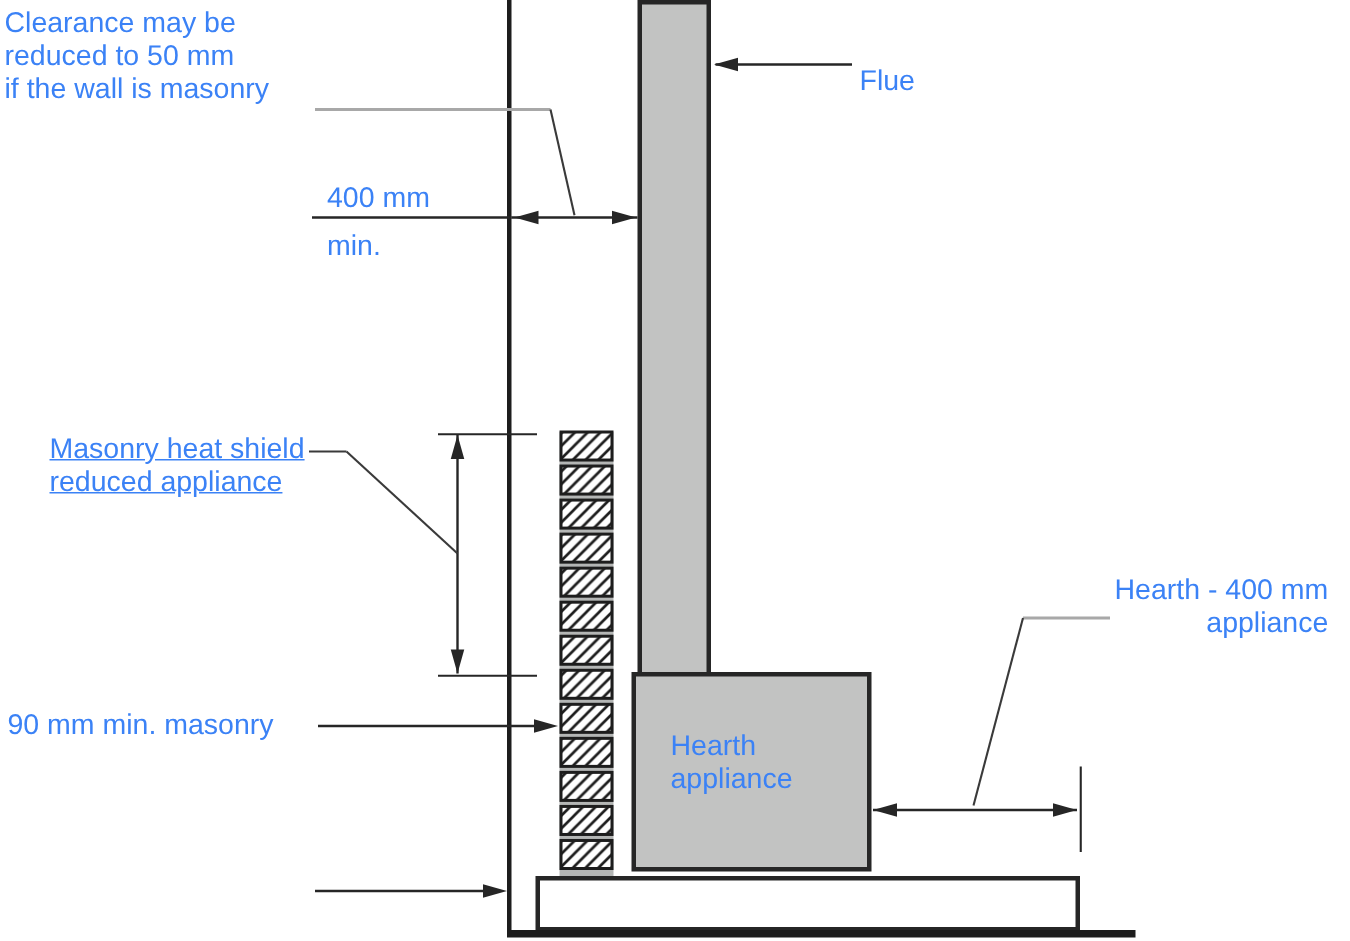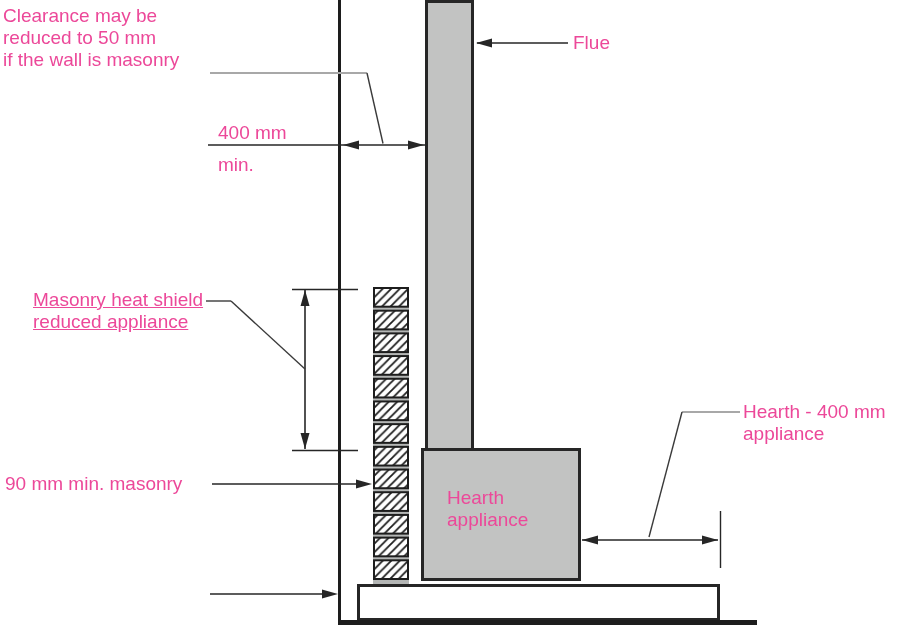--- a/index.html
+++ b/index.html
@@ -2,21 +2,21 @@
 <html><head>
 <meta charset="utf-8">
 <style>
   html,body{margin:0;padding:0;background:#ffffff;}
   .stage{
     position:relative;width:900px;height:627px;background:#ffffff;overflow:hidden;
     font-family:"Liberation Sans", sans-serif;
   }
   .stage svg{position:absolute;left:0;top:0;}
   .label{
-    position:absolute;color:#ec4899;font-size:19px;line-height:22px;
+    position:absolute;color:#3b82f6;font-size:19px;line-height:22px;
     white-space:nowrap;
   }
 </style>
 </head>
 <body>
 
 <div class="stage">
 
   <svg width="900" height="627" viewBox="0 0 900 627">
     <defs>
@@ -89,35 +89,35 @@
 
   <div class="label" style="left:3px;top:5px;">
     <div>Clearance may be</div>
     <div>reduced to 50 mm</div>
     <div>if the wall is masonry</div>
   </div>
 
   <div class="label" style="left:218px;top:122px;">400 mm</div>
   <div class="label" style="left:218px;top:154px;">min.</div>
 
-  <div class="label" style="left:573px;top:32px;">Flue</div>
+  <div class="label" style="left:573px;top:44px;">Flue</div>
 
   <div class="label" style="left:33px;top:289px;text-decoration:underline;">
     <div>Masonry heat shield</div>
     <div>reduced appliance</div>
   </div>
 
   <div class="label" style="left:5px;top:473px;">
     <div>90 mm min. masonry</div>
   </div>
 
 
   <div class="label" style="left:447px;top:487px;">
     <div>Hearth</div>
     <div>appliance</div>
   </div>
 
-  <div class="label" style="left:743px;top:401px;">
+  <div class="label" style="left:743px;top:383px;text-align:right;">
     <div>Hearth - 400 mm</div>
     <div>appliance</div>
   </div>
 
 </div>
 
 </body></html>

